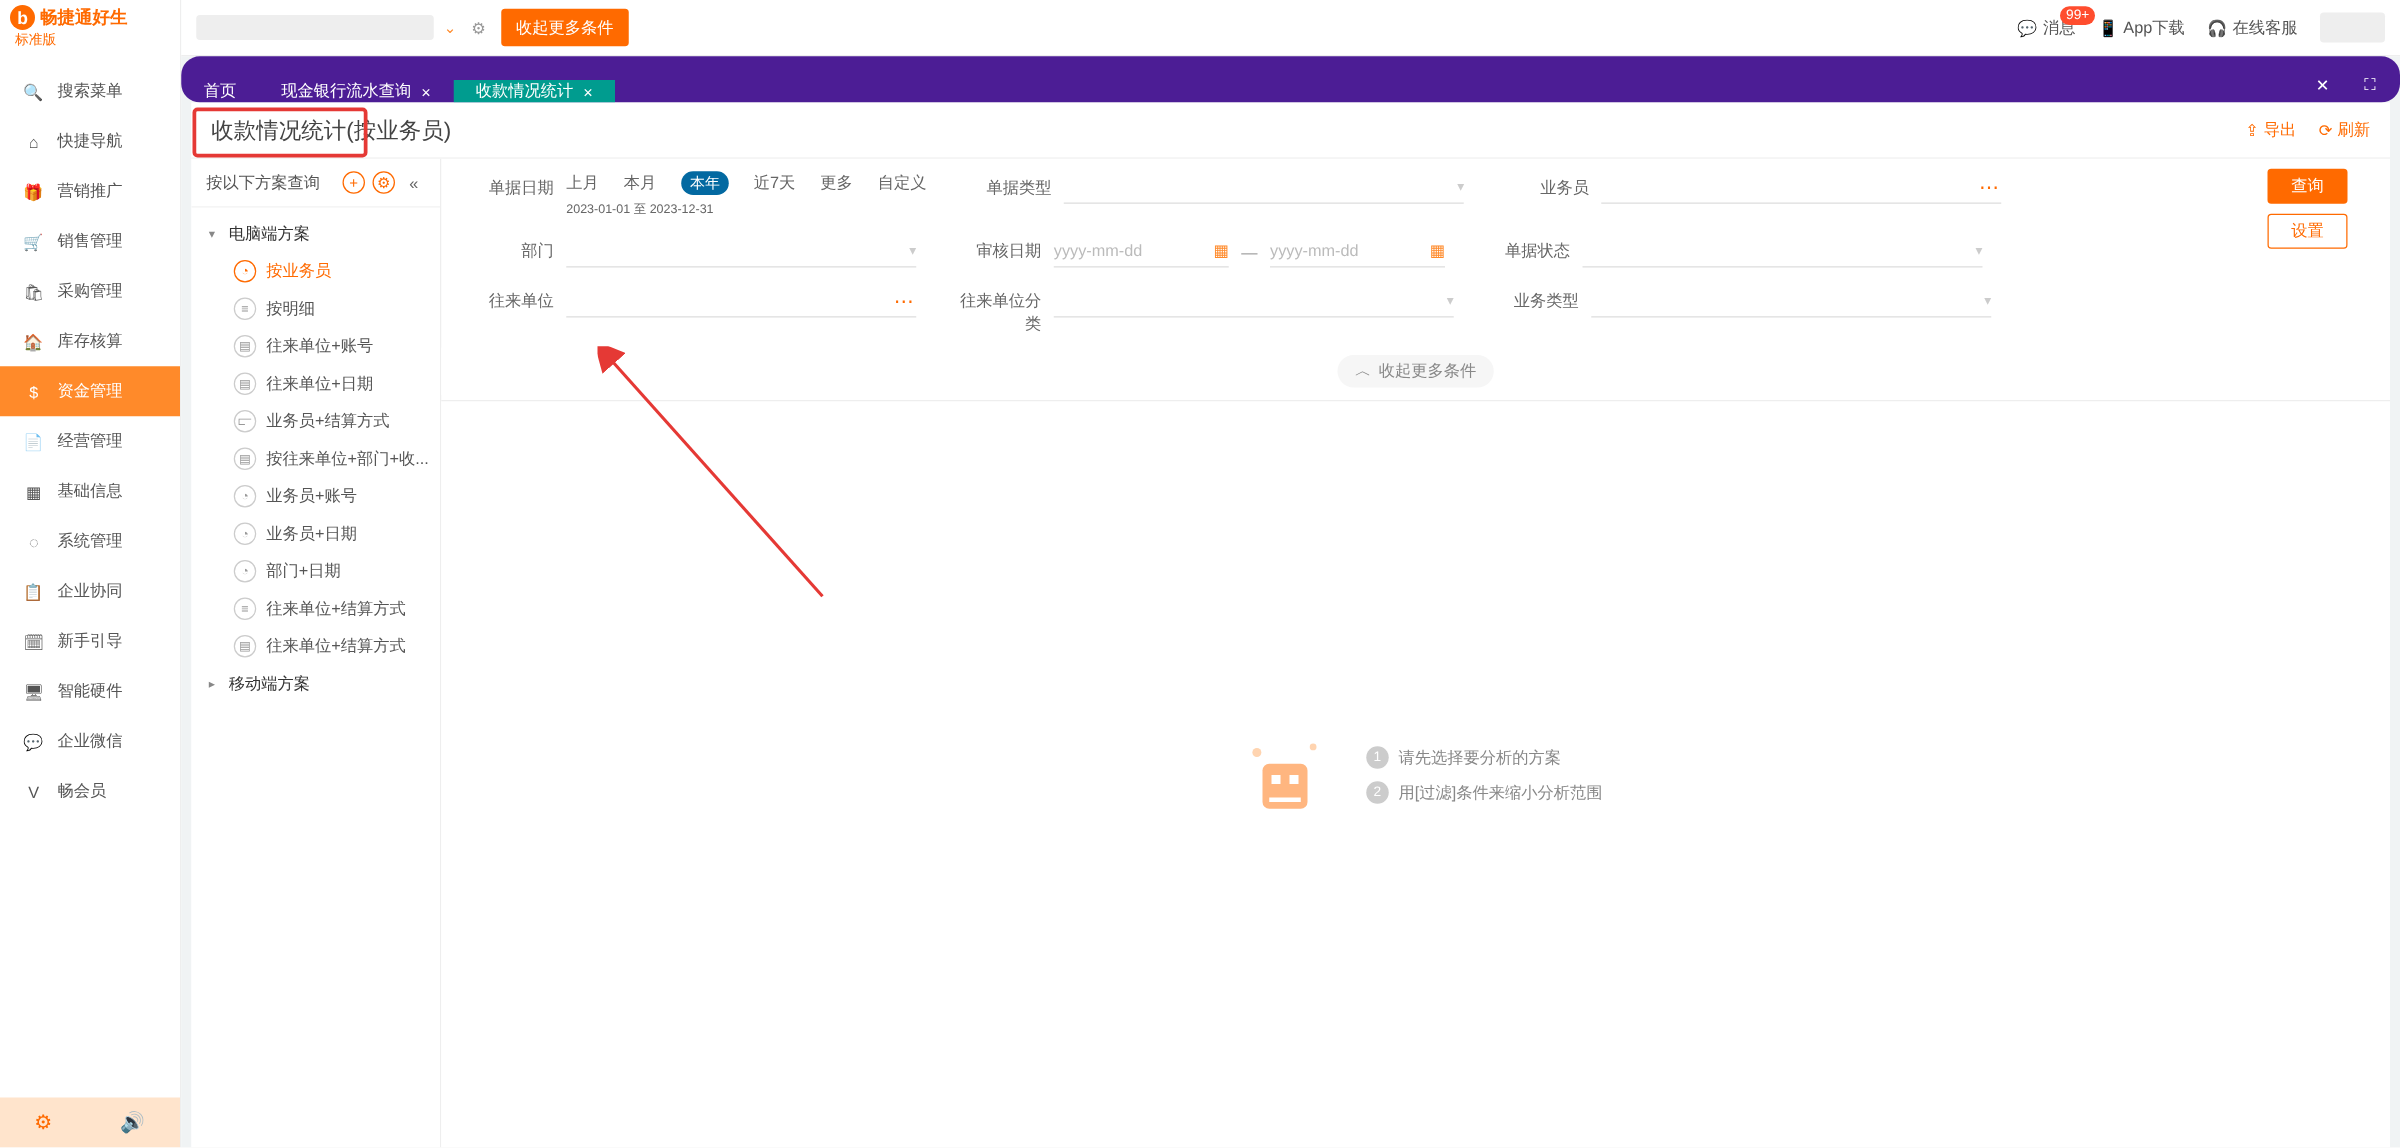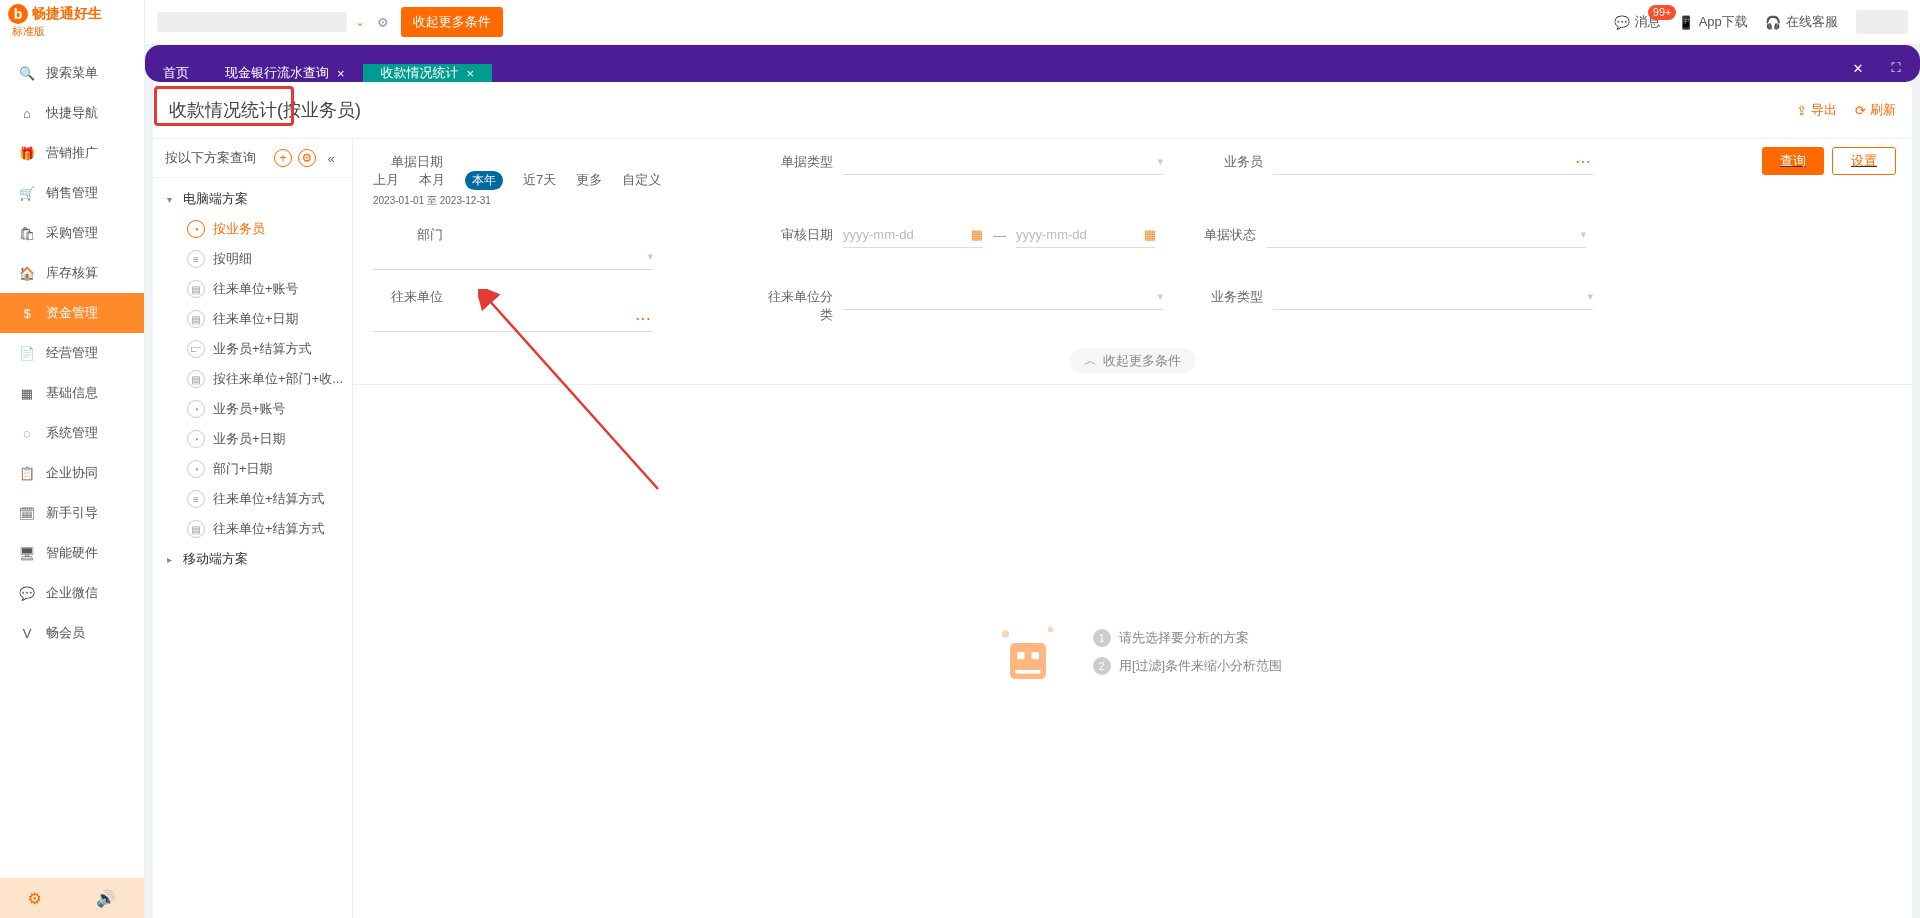--- a/index.html
+++ b/index.html
@@ -34,21 +34,21 @@
 
 
 .tabstrip { height: 37px; background: #4c1d95; display: flex; align-items: flex-end; position: relative; border-radius: 15px; }
 .tab { padding: 0 18px; display: flex; align-items: center; gap: 6px; color: #fff; font-size: 13px; cursor: pointer; position: relative; }
 .tab.active { background: #009c8f; }
 .tab .close { font-size: 13px; margin-left: 2px; }
 .tabstrip .right { margin-left: auto; display: flex; align-items: center; gap: 10px; padding-right: 10px; color: #fff; }
 .tabstrip .right .icn { width: 28px; height: 28px; display:flex; align-items:center; justify-content:center; cursor:pointer; }
 
 
-.page-head { height: 57px; background: #fff; display: flex; align-items: center; padding: 0 16px; margin: 0 8px; border-bottom: 1px solid #eee; position: relative; }
+.page-head { height: 45px; background: #fff; display: flex; align-items: center; padding: 0 16px; margin: 0 8px; border-bottom: 1px solid #eee; position: relative; }
 .page-title { font-size: 18px; color: #444; }
 .page-head-actions { margin-left: auto; display: flex; align-items: center; gap: 18px; font-size: 13px; }
 .act-link { color: #ff6a00; display: flex; align-items: center; gap: 4px; cursor: pointer; }
 
 
 .body { flex: 1; display: flex; margin: 0 8px; background: #fff; position: relative; overflow:hidden; }
 .scheme-panel { width: 200px; border-right: 1px solid #eee; display: flex; flex-direction: column; }
 .scheme-head { display: flex; align-items: center; padding: 10px 12px; gap: 6px; color:#555; border-bottom: 1px solid #f2f2f2; }
 .scheme-head .title { flex: 1; font-size: 13px; }
 .circle-btn { width: 18px; height: 18px; border: 1px solid #ff6a00; border-radius: 50%; color: #ff6a00; display:flex; align-items:center; justify-content:center; font-size: 12px; cursor:pointer; }
@@ -59,33 +59,33 @@
 .tree-leaf { padding: 6px 8px 6px 34px; display:flex; align-items:center; gap:8px; color:#555; cursor:pointer; }
 .tree-leaf.active { color: #ff6a00; }
 .leaf-icon { width: 18px; height: 18px; border: 1px solid #ccc; border-radius: 50%; display:flex; align-items:center; justify-content:center; font-size: 10px; color:#999; }
 .tree-leaf.active .leaf-icon { border-color: #ff6a00; color: #ff6a00; }
 
 
 .filter-area { flex:1; display:flex; flex-direction:column; }
 .filters { padding: 10px 20px; display:flex; flex-direction:column; gap: 14px; position:relative; }
 .filter-row { display:flex; gap:30px; }
 .filter-cell { display:flex; align-items:flex-start; min-width: 340px; }
-.filter-cell.wide { min-width: 360px; flex-direction: column; }
+.filter-cell.wide { min-width: 360px; }
 .f-label { width: 80px; text-align: right; color: #666; font-size: 13px; padding-top: 4px; padding-right: 10px; }
 .f-control { flex:1; }
 .date-quick { display:flex; gap:20px; font-size:13px; color:#666; align-items:flex-start; }
 .date-quick .active { background:#0369a1; color:#fff; padding: 1px 7px; border-radius: 10px; font-size: 12px; }
 .date-range { color:#666; font-size:10px; margin-top: 4px; }
 .select-box { border:none; border-bottom: 1px solid #ddd; height: 26px; display:flex; align-items:center; justify-content:flex-end; color:#bbb; cursor:pointer; width: 250px; }
 .select-box.wide { width: 320px; }
 .select-box .chev-d { color:#ccc; font-size:11px; }
 .date-input { border:none; border-bottom: 1px solid #ddd; height: 26px; display:flex; align-items:center; gap:6px; width: 140px; color:#bbb; font-size: 13px; }
 .date-range-inputs { display:flex; align-items:center; gap: 10px; }
 .more-btn { color:#ff6a00; font-size: 16px; letter-spacing: 2px; }
-.action-col { position:absolute; right: 16px; top: 8px; display:flex; flex-direction:row; gap:8px;text-decoration:underline; }
+.action-col { position:absolute; right: 34px; top: 8px; display:flex; flex-direction:column; gap:8px; }
 .btn-query { background:#ff6a00; color:#fff; border:none; padding: 5px 18px; border-radius:3px; font-size:13px; cursor:pointer; }
 .btn-setting { background:#fff; color:#ff6a00; border:1px solid #ff6a00; padding: 4px 18px; border-radius:3px; font-size:13px; cursor:pointer; }
 
 .collapse-bar { text-align:center; padding: 6px 0; color:#888; font-size: 13px; background:#fff; cursor:pointer; }
 .collapse-bar-inner { display:inline-flex; align-items:center; gap:6px; background:#f6f6f6; padding: 4px 14px; border-radius: 14px; }
 
 .result-area { flex:1; background:#fff; border-top:1px solid #eee; margin-top: 4px; display:flex; align-items:center; justify-content:center; position:relative; }
 .placeholder { display:flex; align-items:center; gap:20px; color:#888; }
 .steps { display:flex; flex-direction:column; gap:10px; font-size:13px; }
 .step { display:flex; align-items:center; gap:8px; }

